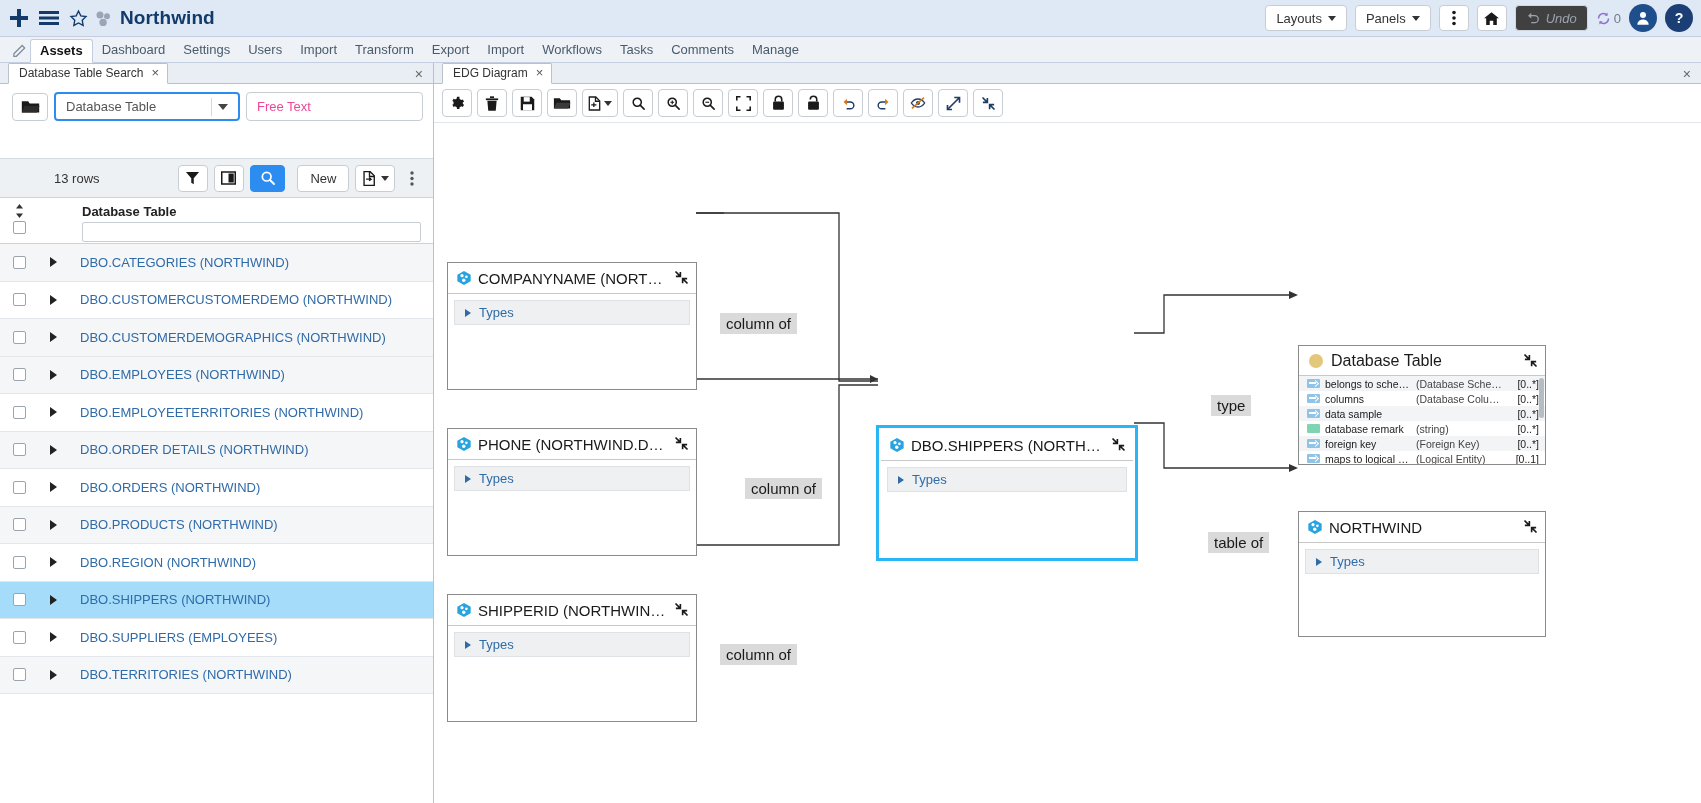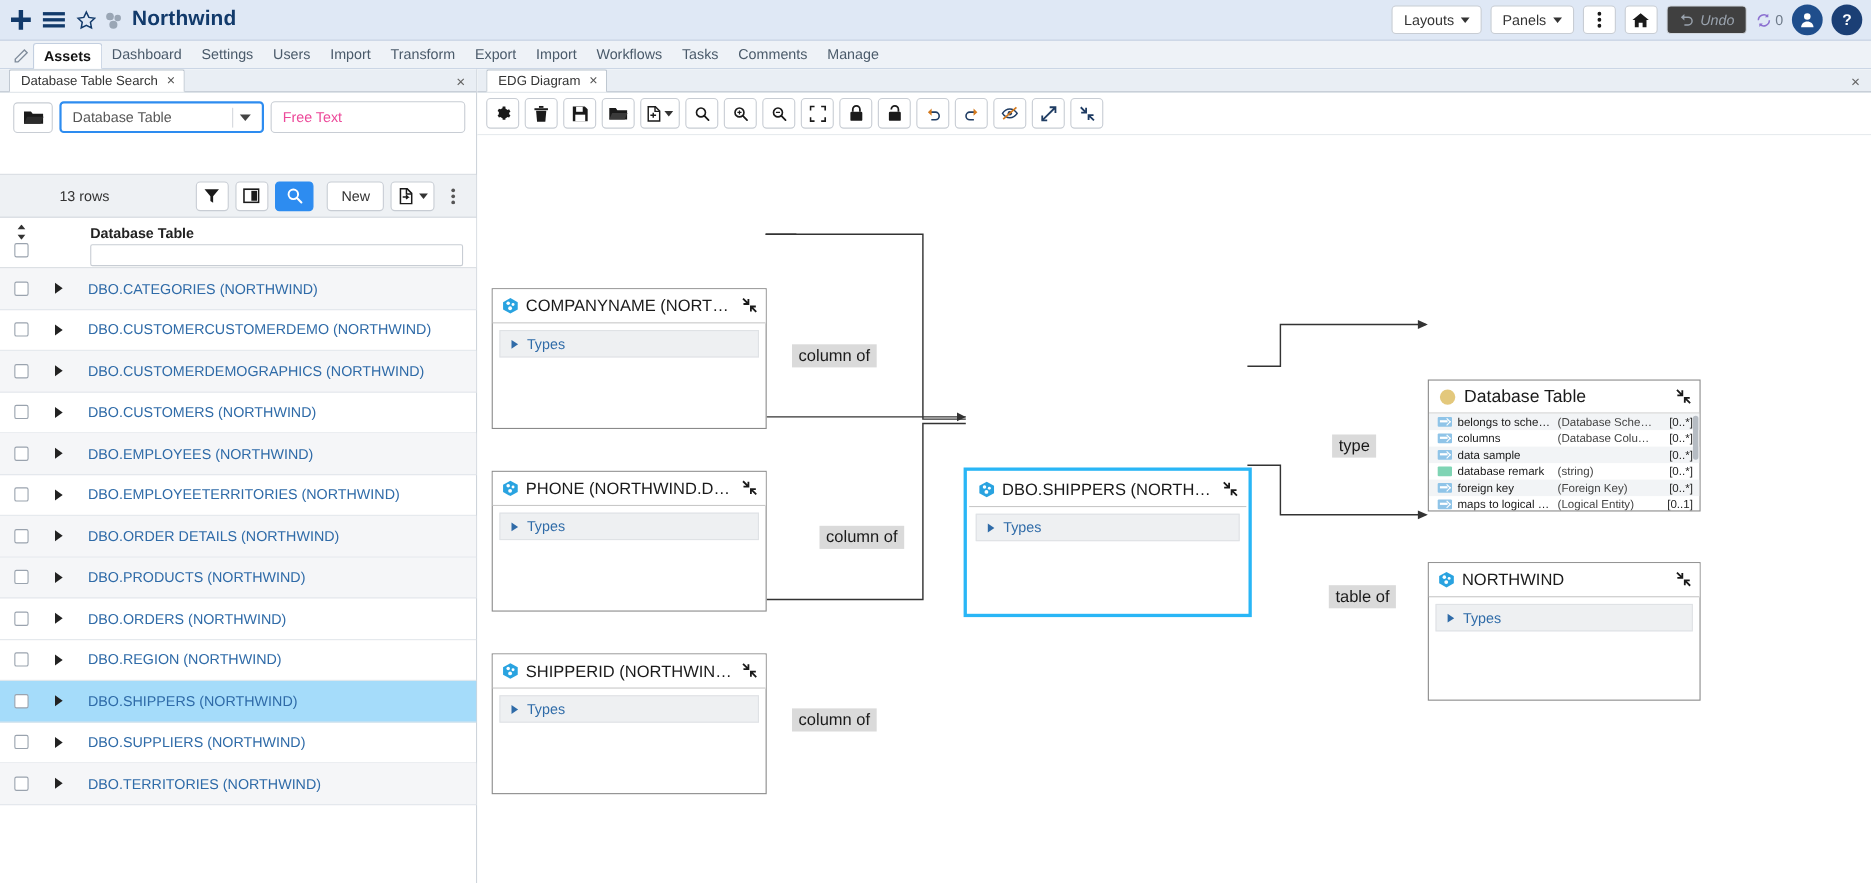--- a/index.html
+++ b/index.html
@@ -404,100 +404,91 @@
         </div>
         <div class="grid-row alt">
           <div class="gr-ck">
             <span class="ckbox"></span>
           </div>
           <div class="gr-ar">
             <span class="tri-r"></span>
           </div>
           <div class="gr-label">DBO.CUSTOMERDEMOGRAPHICS (NORTHWIND)</div>
         </div>
+        <div class="grid-row alt">
+          <div class="gr-ck">
+            <span class="ckbox"></span>
+          </div>
+          <div class="gr-ar">
+            <span class="tri-r"></span>
+          </div>
+          <div class="gr-label">DBO.EMPLOYEES (NORTHWIND)</div>
+        </div>
         <div class="grid-row">
           <div class="gr-ck">
             <span class="ckbox"></span>
           </div>
           <div class="gr-ar">
             <span class="tri-r"></span>
           </div>
-          <div class="gr-label">DBO.CUSTOMERS (NORTHWIND)</div>
+          <div class="gr-label">DBO.EMPLOYEETERRITORIES (NORTHWIND)</div>
         </div>
         <div class="grid-row alt">
           <div class="gr-ck">
             <span class="ckbox"></span>
           </div>
           <div class="gr-ar">
             <span class="tri-r"></span>
           </div>
-          <div class="gr-label">DBO.EMPLOYEES (NORTHWIND)</div>
+          <div class="gr-label">DBO.ORDER DETAILS (NORTHWIND)</div>
         </div>
         <div class="grid-row">
           <div class="gr-ck">
             <span class="ckbox"></span>
           </div>
           <div class="gr-ar">
             <span class="tri-r"></span>
           </div>
-          <div class="gr-label">DBO.EMPLOYEETERRITORIES (NORTHWIND)</div>
+          <div class="gr-label">DBO.ORDERS (NORTHWIND)</div>
         </div>
         <div class="grid-row alt">
           <div class="gr-ck">
             <span class="ckbox"></span>
           </div>
           <div class="gr-ar">
             <span class="tri-r"></span>
           </div>
-          <div class="gr-label">DBO.ORDER DETAILS (NORTHWIND)</div>
-        </div>
-        <div class="grid-row alt">
-          <div class="gr-ck">
-            <span class="ckbox"></span>
-          </div>
-          <div class="gr-ar">
-            <span class="tri-r"></span>
-          </div>
           <div class="gr-label">DBO.PRODUCTS (NORTHWIND)</div>
         </div>
         <div class="grid-row">
           <div class="gr-ck">
             <span class="ckbox"></span>
           </div>
           <div class="gr-ar">
             <span class="tri-r"></span>
           </div>
-          <div class="gr-label">DBO.ORDERS (NORTHWIND)</div>
+          <div class="gr-label">DBO.REGION (NORTHWIND)</div>
+        </div>
+        <div class="grid-row sel">
+          <div class="gr-ck">
+            <span class="ckbox"></span>
+          </div>
+          <div class="gr-ar">
+            <span class="tri-r"></span>
+          </div>
+          <div class="gr-label">DBO.SHIPPERS (NORTHWIND)</div>
         </div>
         <div class="grid-row">
           <div class="gr-ck">
             <span class="ckbox"></span>
           </div>
           <div class="gr-ar">
             <span class="tri-r"></span>
           </div>
-          <div class="gr-label">DBO.REGION (NORTHWIND)</div>
-        </div>
-        <div class="grid-row sel">
-          <div class="gr-ck">
-            <span class="ckbox"></span>
-          </div>
-          <div class="gr-ar">
-            <span class="tri-r"></span>
-          </div>
-          <div class="gr-label">DBO.SHIPPERS (NORTHWIND)</div>
-        </div>
-        <div class="grid-row">
-          <div class="gr-ck">
-            <span class="ckbox"></span>
-          </div>
-          <div class="gr-ar">
-            <span class="tri-r"></span>
-          </div>
-          <div class="gr-label">DBO.SUPPLIERS (NORTHWIND)</div>
+          <div class="gr-label">DBO.SUPPLIERS (EMPLOYEES)</div>
         </div>
         <div class="grid-row alt">
           <div class="gr-ck">
             <span class="ckbox"></span>
           </div>
           <div class="gr-ar">
             <span class="tri-r"></span>
           </div>
           <div class="gr-label">DBO.TERRITORIES (NORTHWIND)</div>
         </div>

